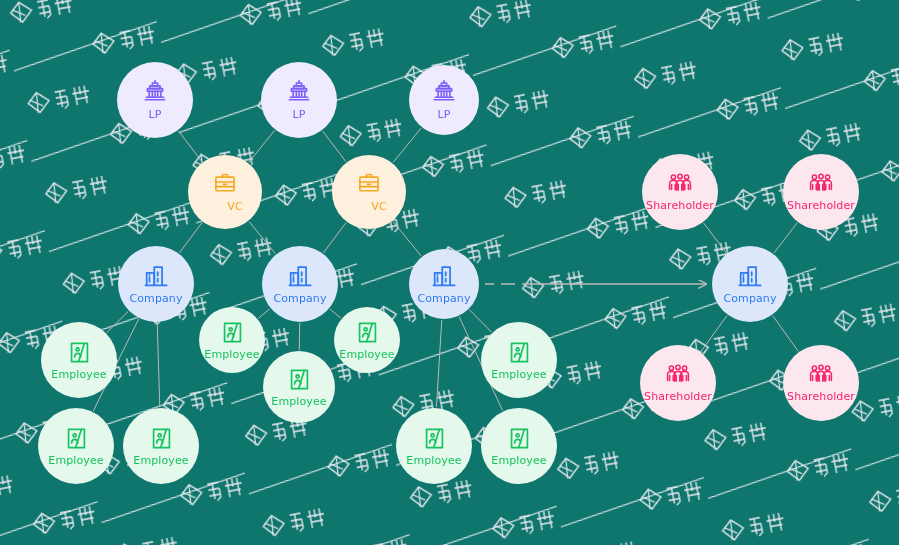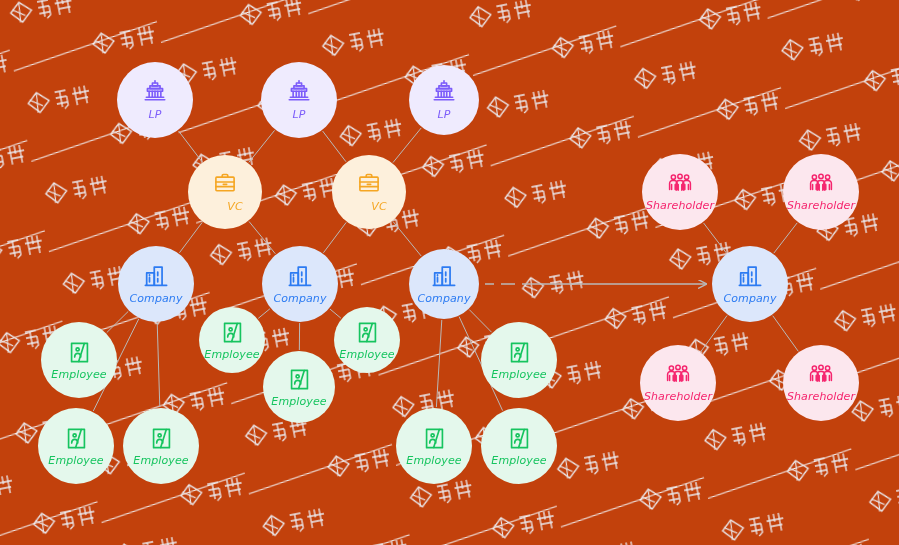--- a/index.html
+++ b/index.html
@@ -5,23 +5,22 @@
   html, body {
     margin: 0;
     padding: 0;
     background: #ffffff;
   }
   #stage {
     position: relative;
     width: 899px;
     height: 545px;
     overflow: hidden;
-    background: #c2410c;
+    background: #0f766e;
     font-family: "DejaVu Sans", "Liberation Sans", sans-serif;
-    font-style: italic;
   }
   #watermark-layer {
     position: absolute;
     inset: 0;
     pointer-events: none;
     z-index: 0;
   }
   #edge-layer {
     position: absolute;
     inset: 0;

